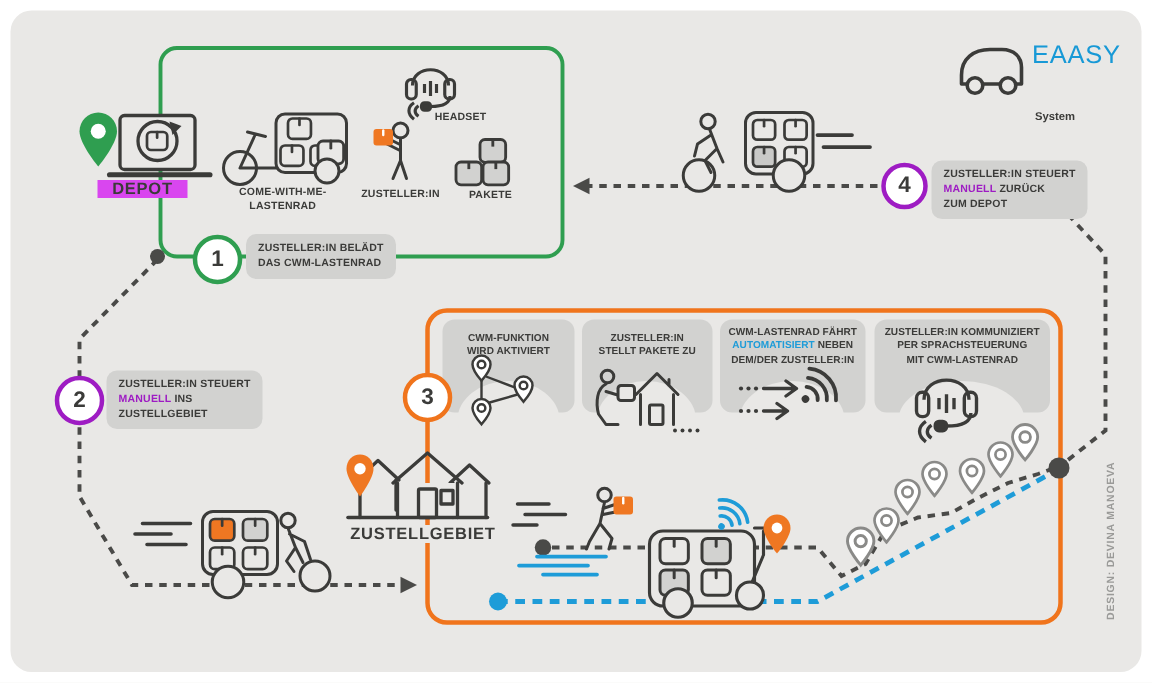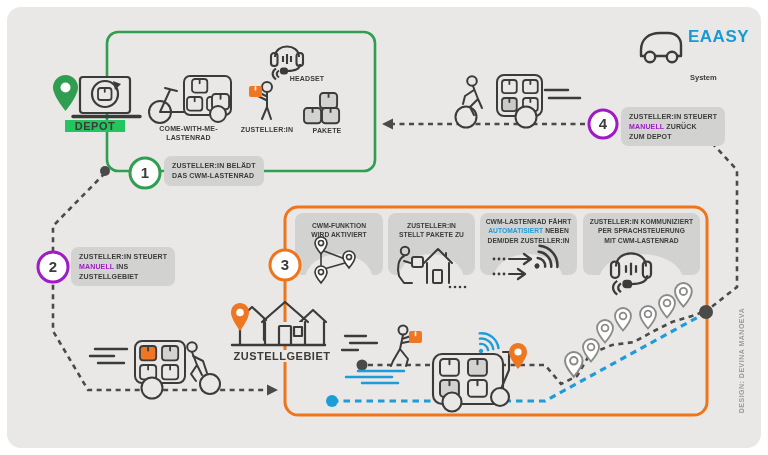--- a/index.html
+++ b/index.html
@@ -9,21 +9,21 @@
   svg.art{position:absolute;left:0;top:0;}
   .t{position:absolute;font-weight:bold;color:#3b3b39;}
   .c{text-align:center;}
   .small{font-size:7px;line-height:9px;letter-spacing:.15px;}
   .panel-t{font-size:6.7px;line-height:9.4px;letter-spacing:.05px;}
   .steplabel{background:#d2d2d0;border-radius:7px;padding:5px 8px;font-size:7px;line-height:9.8px;white-space:nowrap;letter-spacing:.15px;}
   .num{font-size:15px;text-align:center;width:30px;height:30px;line-height:30px;}
   .big{font-size:11px;letter-spacing:.5px;}
   .hlp{color:#9e1cc3;}
   .hlb{color:#1e9cd8;}
-  .logo-title{font-size:17px;font-weight:bold;color:#1899d6;letter-spacing:.5px;}
+  .logo-title{font-size:17px;font-weight:normal;color:#1899d6;letter-spacing:.5px;}
   .logo-sub{font-size:7.5px;font-weight:bold;color:#3b3b39;}
   .credit{font-size:7px;font-weight:bold;color:#9a9a98;letter-spacing:.5px;width:110px;text-align:center;transform:rotate(-90deg);}
 </style>
 </head>
 <body>
 
 <div class="canvas">
   <div class="bg"></div>
 
   <svg class="art" width="768" height="455" viewBox="0 0 768 455">
@@ -236,21 +236,21 @@
       <circle cx="650" cy="57" r="5.2" fill="#e9e8e6"></circle>
       <circle cx="672" cy="57" r="5.2" fill="#e9e8e6"></circle>
     </g>
 
     <circle cx="145" cy="173" r="15" fill="#fff" stroke="#2f9e50" stroke-width="3"></circle>
     <circle cx="53" cy="267" r="15" fill="#fff" stroke="#9e1cc3" stroke-width="3"></circle>
     <circle cx="285" cy="265" r="15" fill="#fff" stroke="#f0741c" stroke-width="3"></circle>
     <circle cx="603" cy="124" r="14" fill="#fff" stroke="#9e1cc3" stroke-width="3"></circle>
   </svg>
 
-  <div class="t big" style="left:65px;top:120px;width:60px;background:#22c55e;text-align:center;">DEPOT</div>
+  <div class="t big" style="left:65px;top:120px;width:60px;background:#d946ef;text-align:center;">DEPOT</div>
 
   <div class="t small c" style="left:146px;top:124px;width:85px;">
     <div>COME-WITH-ME-</div>
     <div>LASTENRAD</div>
   </div>
   <div class="t small c" style="left:227px;top:125px;width:80px;">ZUSTELLER:IN</div>
   <div class="t small c" style="left:277px;top:74px;width:60px;">HEADSET</div>
   <div class="t small c" style="left:297px;top:126px;width:60px;">PAKETE</div>
 
   <div class="t steplabel" style="left:164px;top:156px;">

